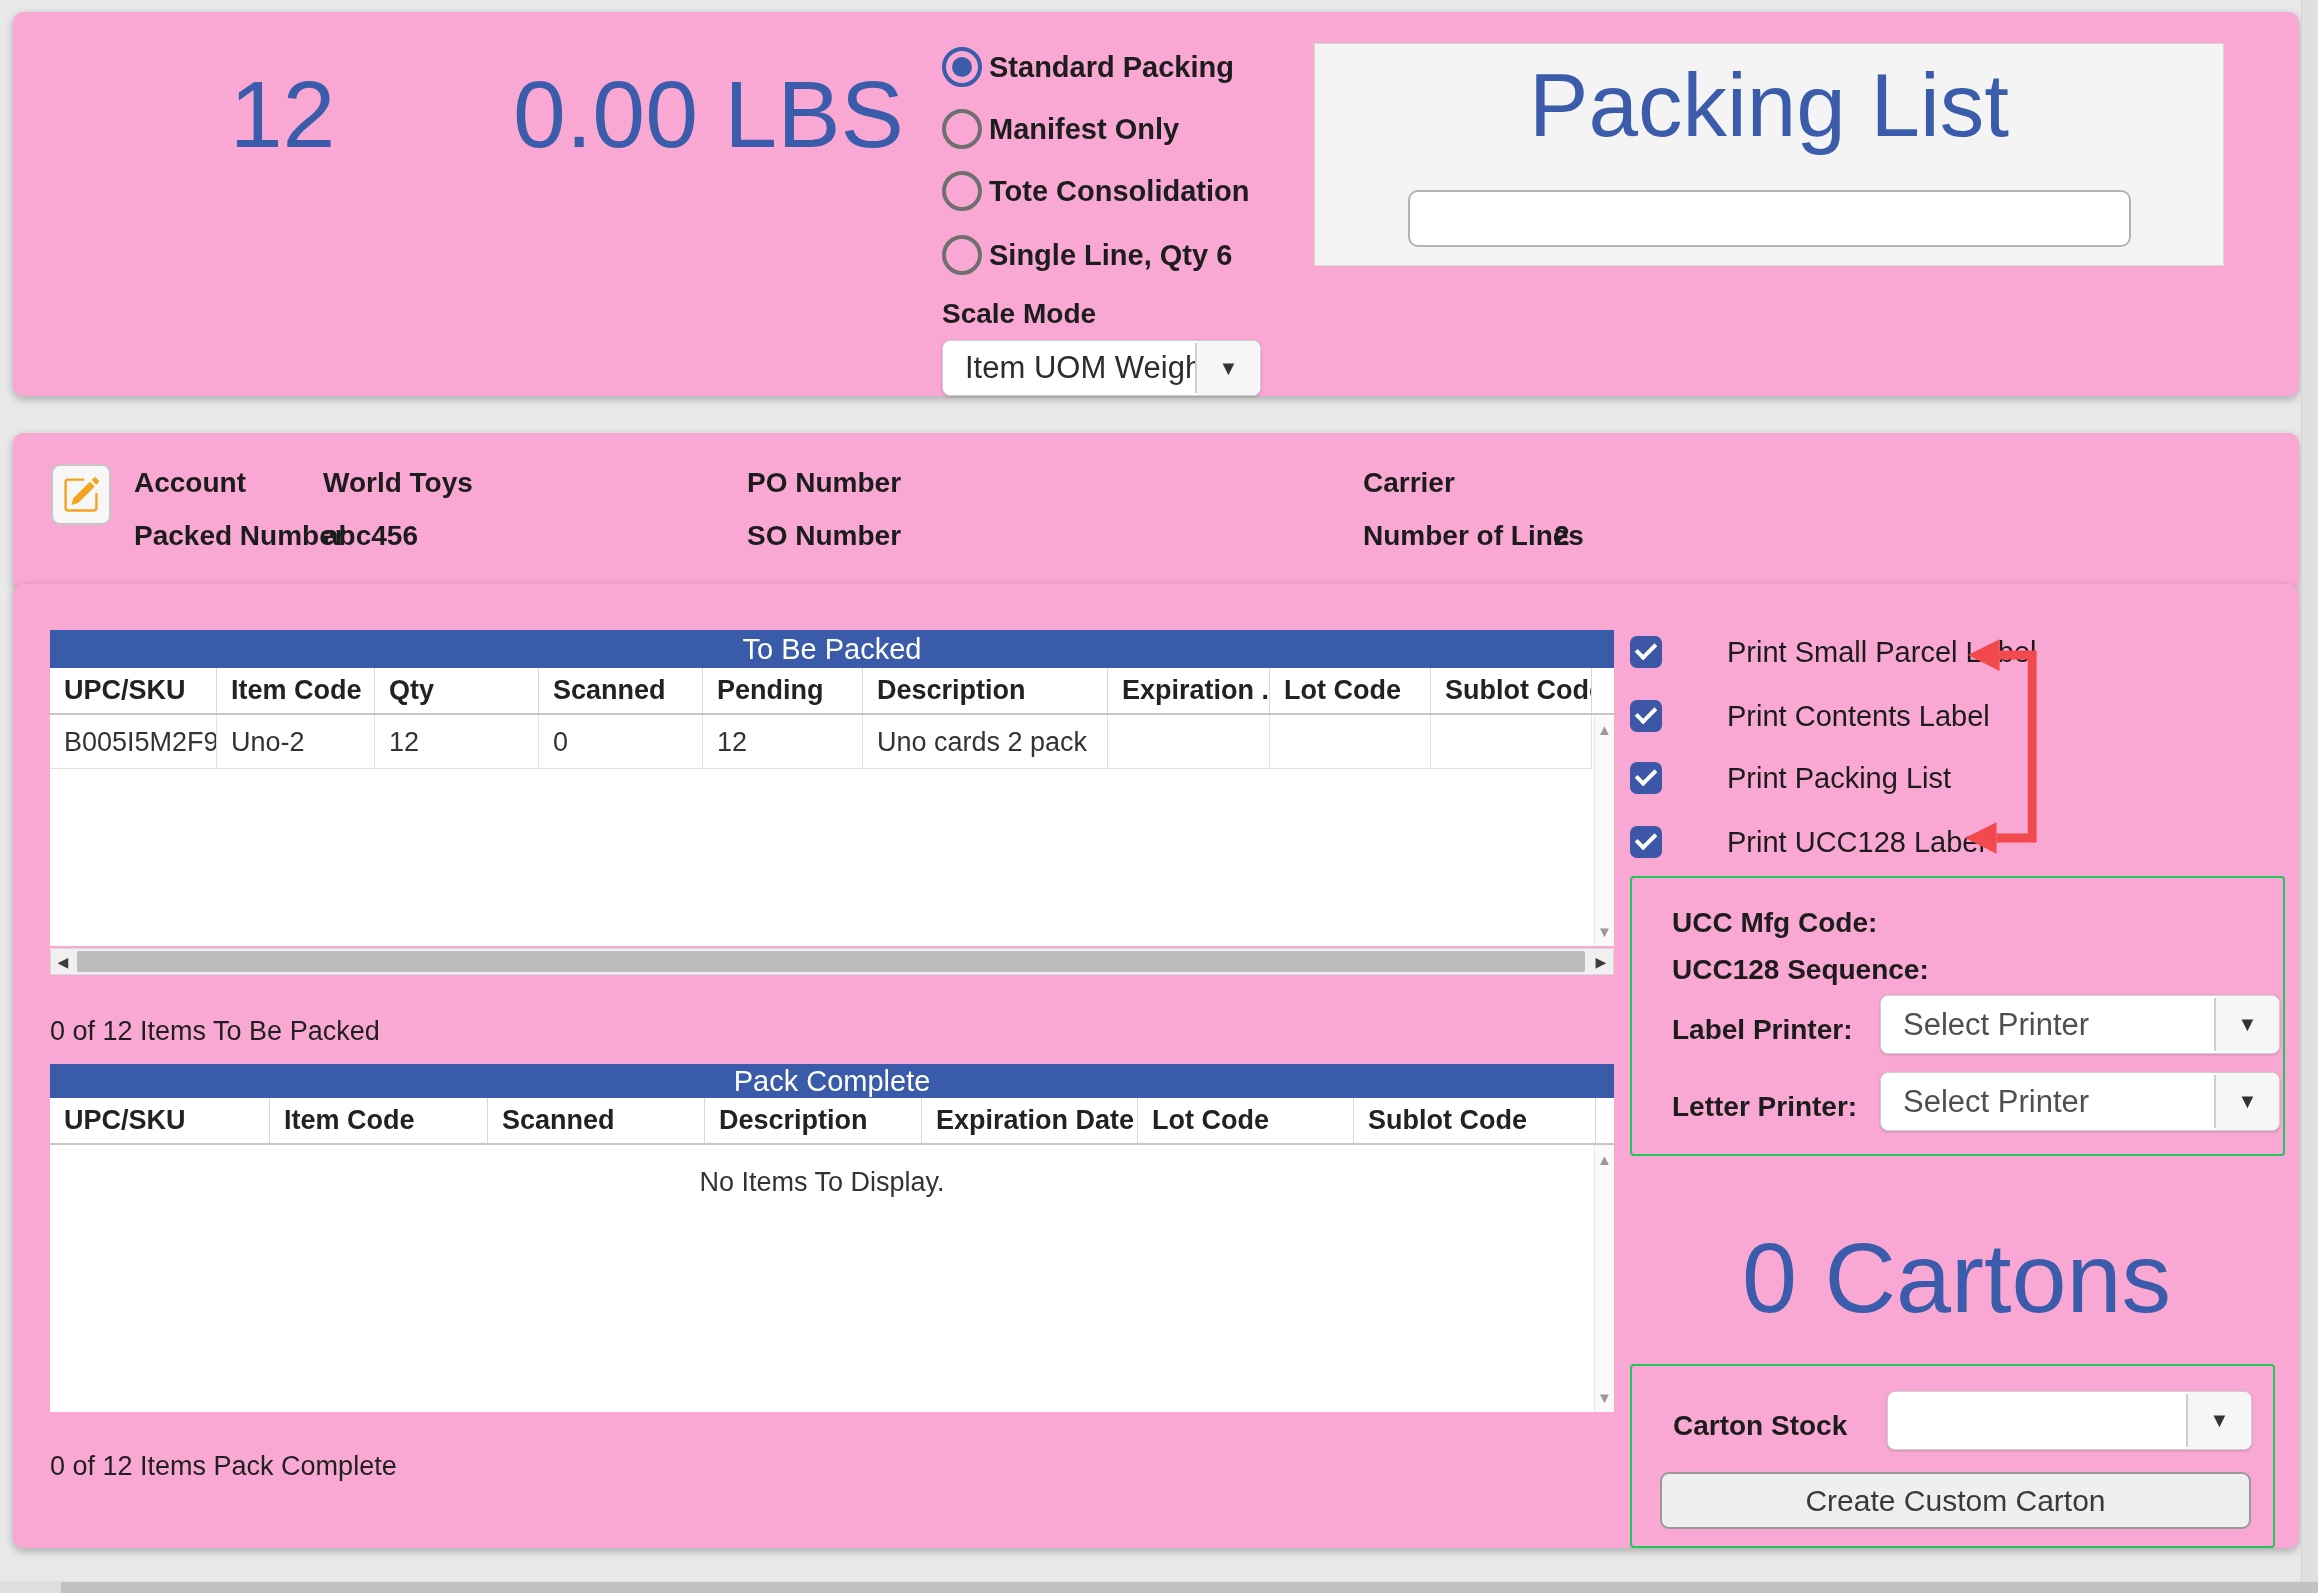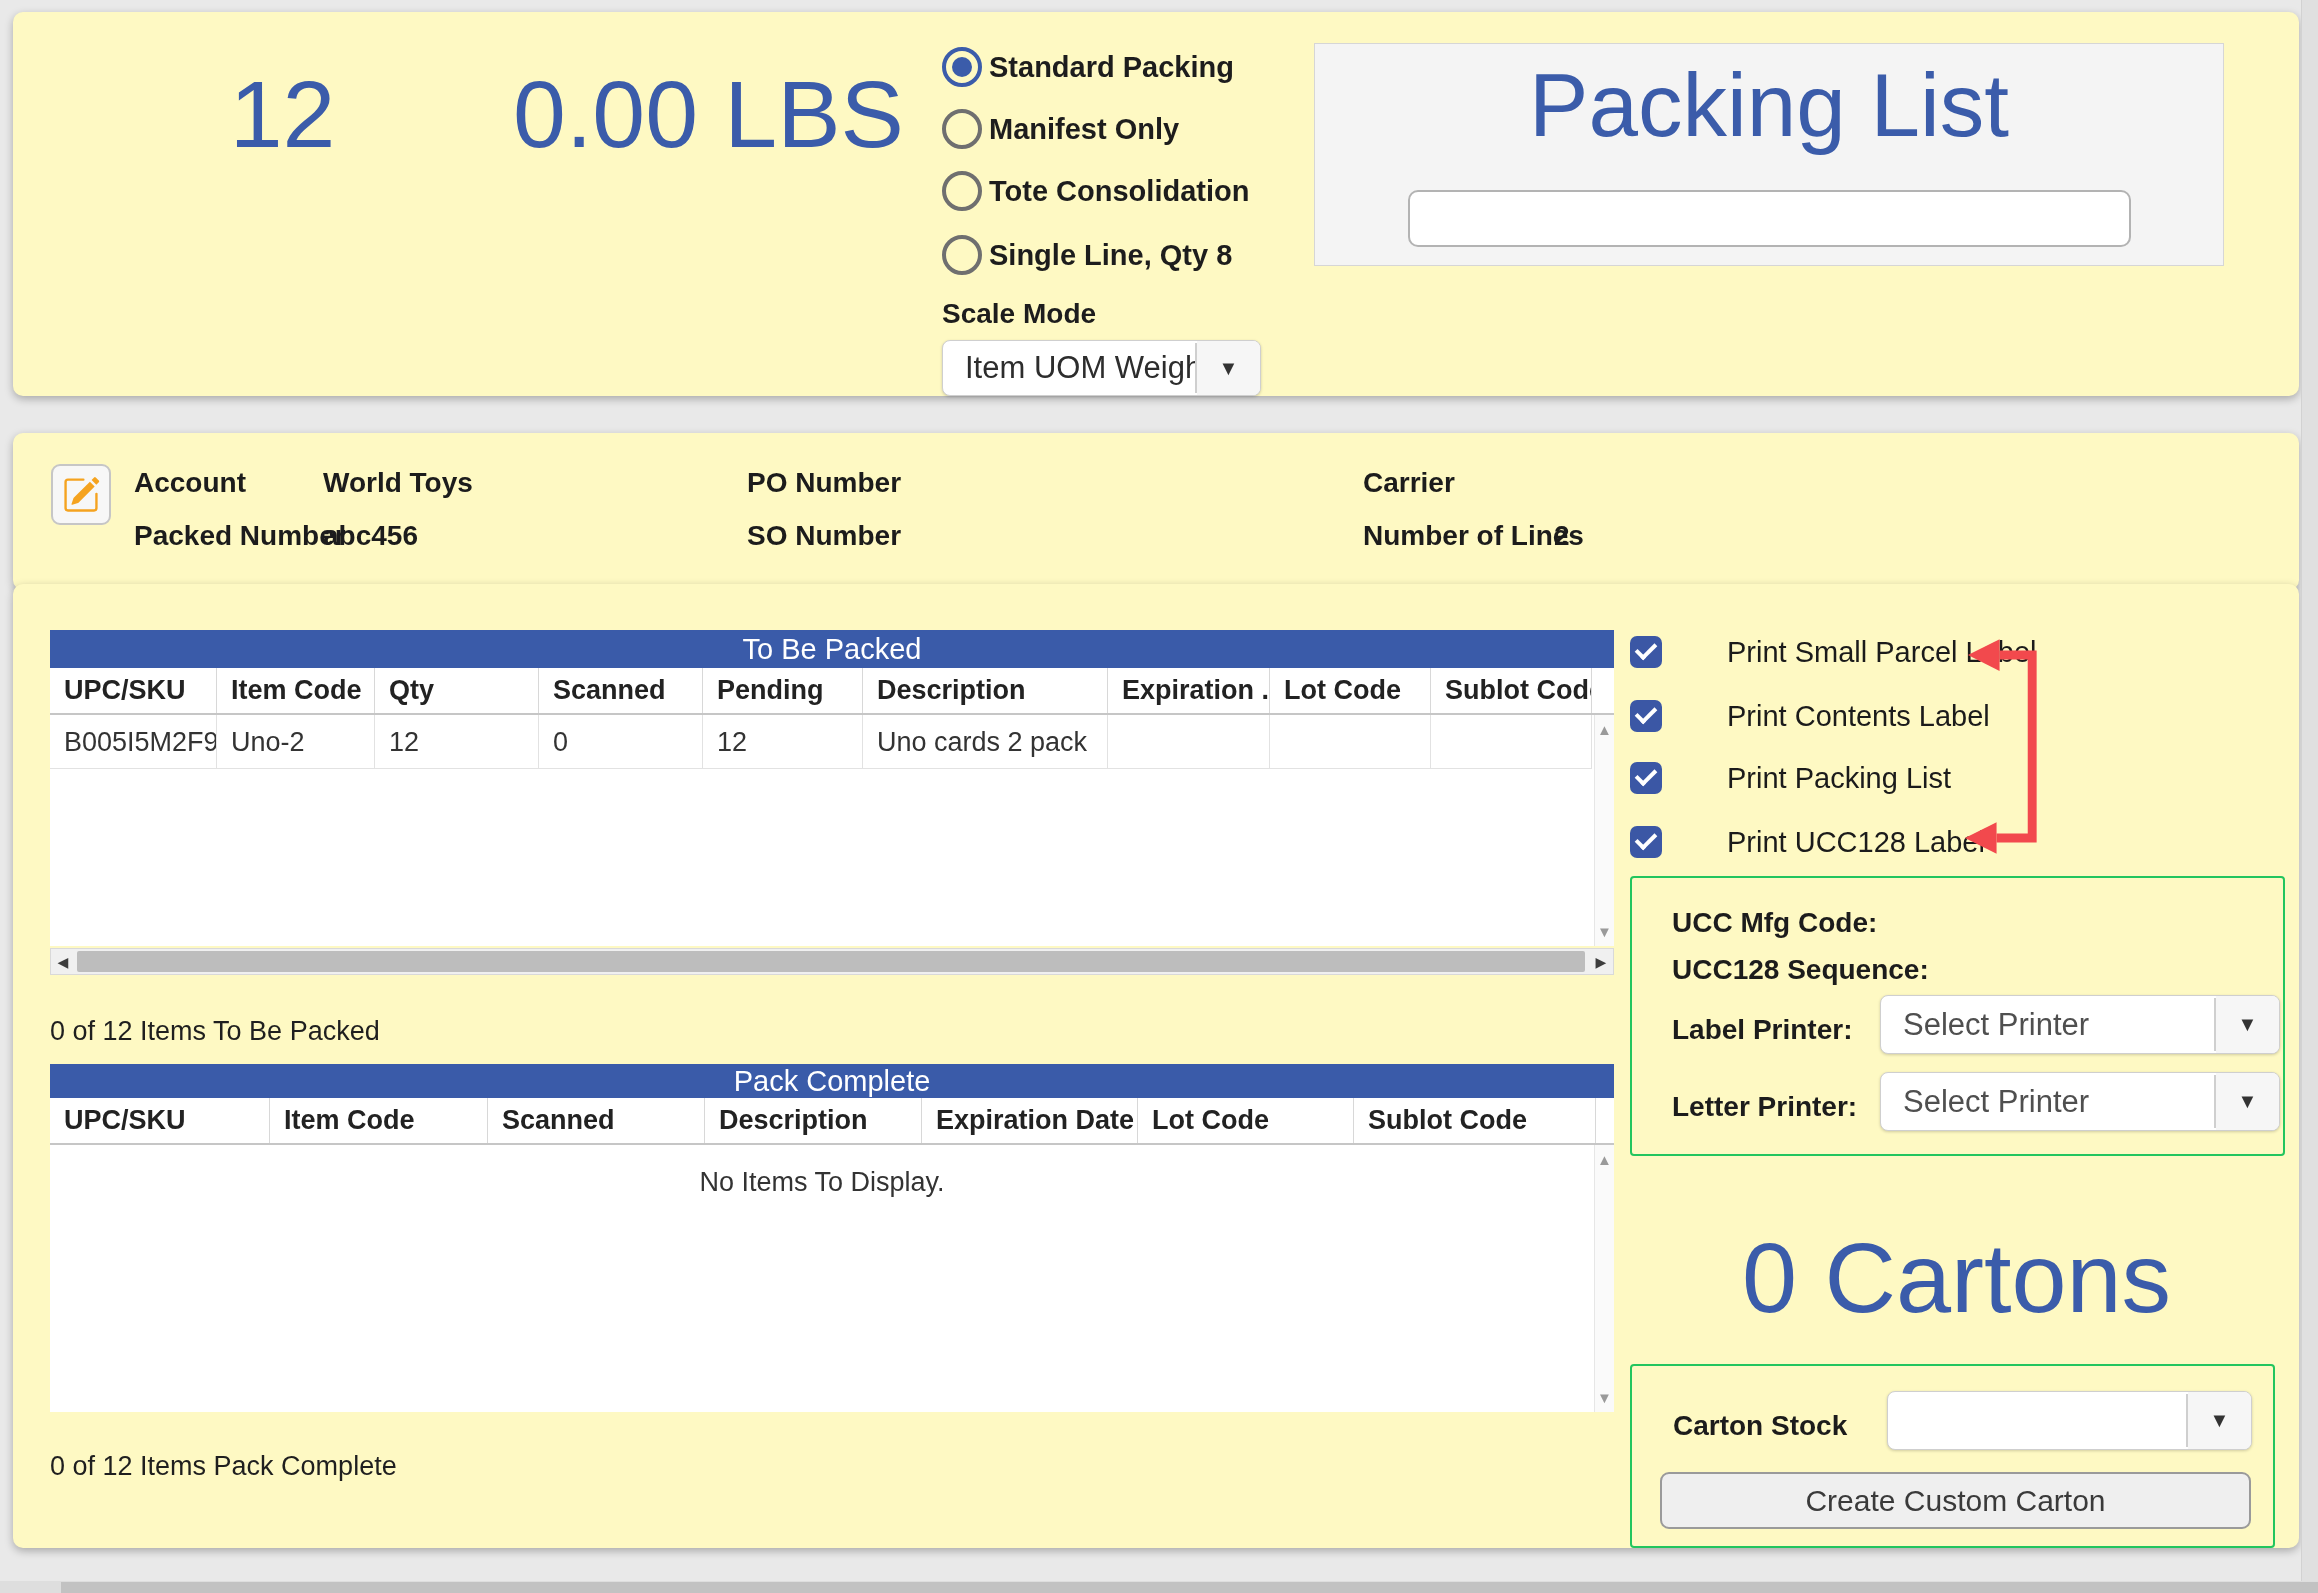--- a/index.html
+++ b/index.html
@@ -4,21 +4,21 @@
 <style>
   * { margin:0; padding:0; box-sizing:border-box; }
   html,body { background:#dcdcdc; }
   body { font-family:"Liberation Sans", sans-serif; }
   #screen{
     position:relative; width:2319px; height:1594px;
     background:#e9e9e9; overflow:hidden;
   }
   .card{
     position:absolute; left:13px; width:2286px;
-    background:#fef9c3; border-radius:10px;
+    background:#f9a8d4; border-radius:10px;
     box-shadow:0 3px 8px rgba(0,0,0,.28);
   }
   #card-top{ top:12px;  height:384px; }
   #card-order{ top:433px; height:157px; }
   #card-main{ top:584px; height:964px; }
 
   .bigblue{ color:#3b5caa; font-size:95px; font-weight:400; text-align:center; line-height:99px; position:absolute; white-space:nowrap; }
 
   
   .radio-row{ position:absolute; left:929px; display:flex; align-items:center; height:42px; cursor:pointer; }
@@ -108,21 +108,21 @@
     <div class="radio-row" style="top:96px;">
       <span class="radio"></span>
       <span class="radio-label">Manifest Only</span>
     </div>
     <div class="radio-row" style="top:158px;">
       <span class="radio"></span>
       <span class="radio-label">Tote Consolidation</span>
     </div>
     <div class="radio-row" style="top:222px;">
       <span class="radio"></span>
-      <span class="radio-label">Single Line, Qty 8</span>
+      <span class="radio-label">Single Line, Qty 6</span>
     </div>
 
     <div class="boldlabel" style="left:929px; top:286px;">Scale Mode</div>
 
     <div class="drop" style="left:929px; top:328px; width:319px; height:56px;">
       <span class="txt">Item UOM Weight</span>
       <span class="sep"></span>
       <span class="arr">▼</span>
     </div>
 

